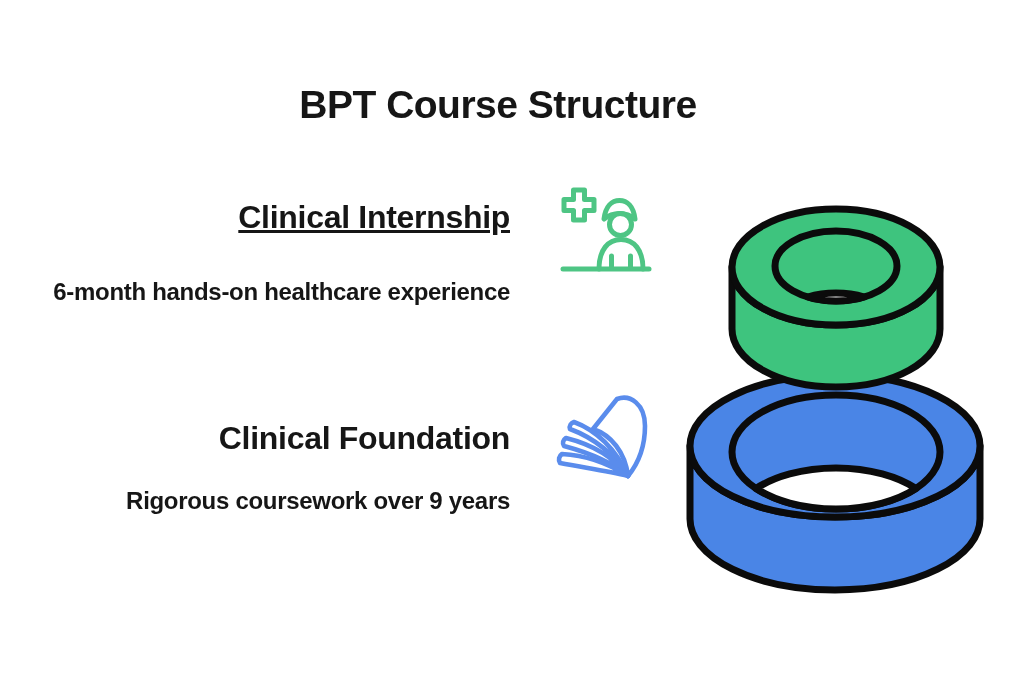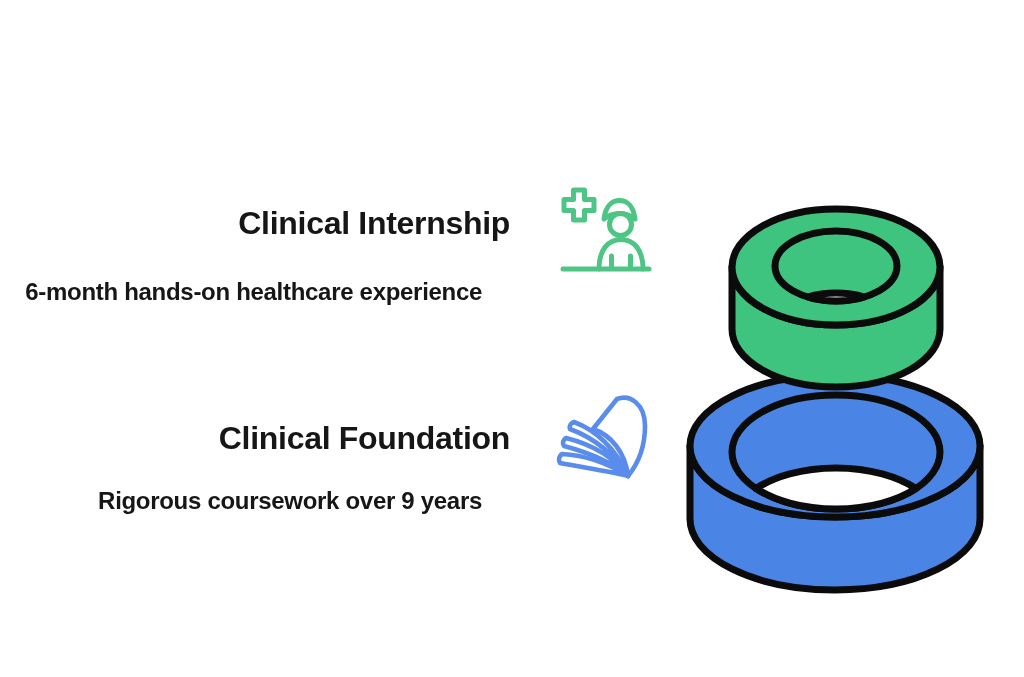--- a/index.html
+++ b/index.html
@@ -14,39 +14,40 @@
     top:84px;
     font-size:39px; font-weight:bold; text-align:center;
     letter-spacing:-0.5px; line-height:1.1;
   }
   .sec-heading {
     position:absolute; right:514px; top:0;
     font-size:32px; font-weight:bold; white-space:nowrap;
     letter-spacing:-0.3px; line-height:1.1;
   }
   .sec-desc {
-    position:absolute; right:542px; top:0;
+    position:absolute; right:514px; top:0;
     font-size:24px; font-weight:bold; white-space:nowrap;
     letter-spacing:-0.3px; line-height:1.1;text-align:center;
   }
-  .h1 { top:206px; }
+  .h1 { top:200px;text-decoration:underline; }
   .d1 { top:279px; }
   .h2 { top:421px; }
   .d2 { top:488px; }
   .icon-svg { position:absolute; }
   .nurse { left:556px; top:182px; }
   .book  { left:556px; top:392px; }
   .rings { position:absolute; left:660px; top:180px; }
   .ink   { stroke:#0b0b0b; }
 </style>
 </head>
 <body>
 
 <div class="stage">
 
+  <div class="title">BPT Course Structure</div>
 
   <div class="sec-heading h1">Clinical Internship</div>
   <div class="sec-desc d1">6-month hands-on healthcare experience</div>
 
   <svg class="icon-svg nurse" width="100" height="95" viewBox="0 0 100 95">
     <g fill="none" stroke-width="5" stroke-linecap="round" stroke-linejoin="round" stroke="#4EC584">
       <path d="M17.5,8 H28.5 V17.5 H38 V28.5 H28.5 V38 H17.5 V28.5 H8 V17.5 H17.5 Z"></path>
       <path d="M48,37 C49.5,24 56,18.5 63.5,18.5 C71,18.5 77.5,24 79,37 C70,29.5 57,29.5 48,37 Z"></path>
       <circle cx="64.5" cy="42.5" r="11"></circle>
       <path d="M43,87 C43,68 52,57.5 65,57.5 C78,57.5 87,68 87,87"></path>

